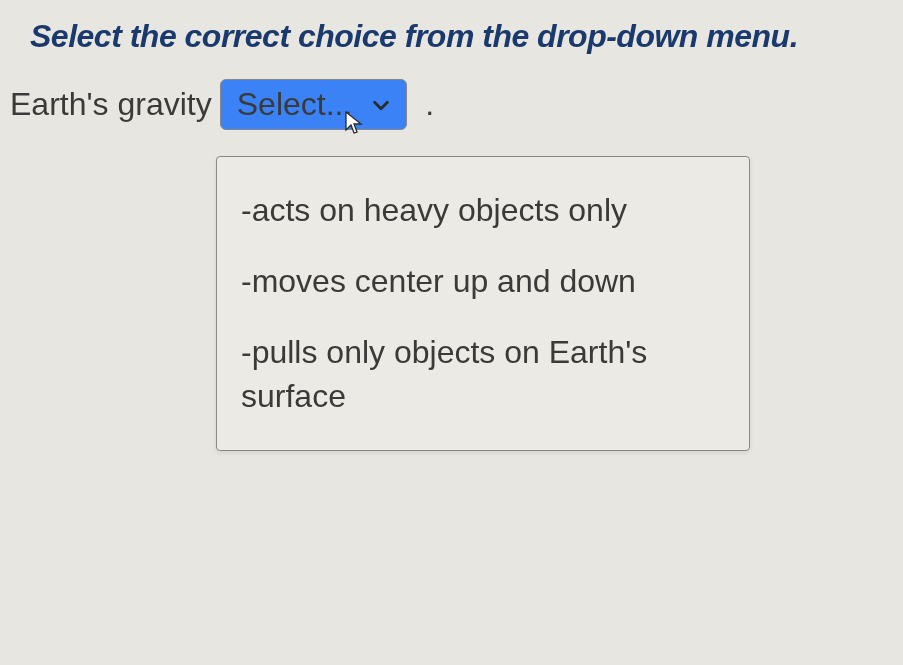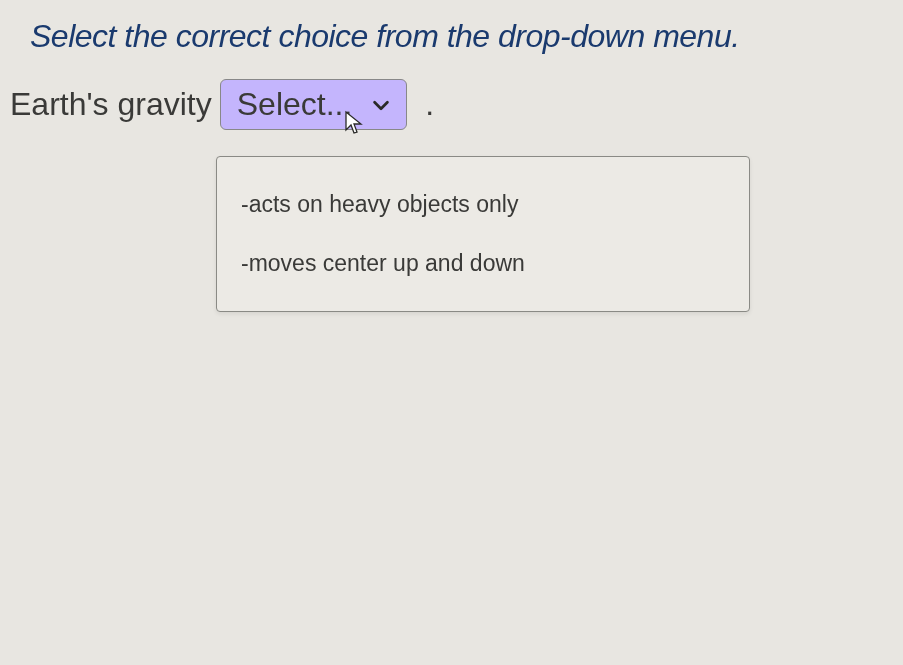--- a/index.html
+++ b/index.html
@@ -12,21 +12,21 @@
       height: 665px;
       background: #e8e6e1;
       font-family: 'Segoe UI', Arial, sans-serif;
       padding: 18px 10px;
       position: relative;
       overflow: hidden;
     }
     .heading {
       color: #1a3a6e;
       font-size: 32px;
-      font-weight: 400;
+      font-weight: 700;
       font-style: italic;
       margin-bottom: 24px;
       letter-spacing: -0.5px;
       padding-left: 20px;
     }
     .sentence-row {
       display: flex;
       align-items: center;
       gap: 8px;
       margin-bottom: 22px;
@@ -34,21 +34,21 @@
     .sentence-lead {
       color: #3a3a38;
       font-size: 32px;
       font-weight: 400;
     }
     .select-box {
       display: inline-flex;
       align-items: center;
       border: 1.5px solid #888;
       border-radius: 6px;
-      background: #c4b5fd;
+      background: #3b82f6;
       padding: 6px 14px 6px 16px;
       cursor: pointer;
       gap: 18px;
       position: relative;
     }
     .select-text {
       color: #3a3a38;
       font-size: 32px;
       font-weight: 400;
     }
@@ -79,21 +79,21 @@
       top: 156px;
       width: 534px;
       background: #eceae5;
       border: 1.5px solid #8a8a85;
       border-radius: 4px;
       padding: 18px 0;
       box-shadow: 0 2px 4px rgba(0,0,0,0.08);
     }
     .dropdown-item {
       color: #3a3a38;
-      font-size: 23px;
+      font-size: 32px;
       padding: 14px 24px;
       line-height: 1.35;
       cursor: pointer;
     }
   </style>
 </head>
 <body>
 
 <h1 class="heading">Select the correct choice from the drop-down menu.</h1>
 
@@ -112,13 +112,14 @@
 
 <div class="cursor-arrow">
   <svg viewBox="0 0 20 26">
     <path d="M2 2 L2 20 L7 15 L10 23 L13 22 L10 14 L17 14 Z" fill="#ffffff" stroke="#2a2a28" stroke-width="1.3"></path>
   </svg>
 </div>
 
 <div class="dropdown-panel">
   <div class="dropdown-item">-acts on heavy objects only</div>
   <div class="dropdown-item">-moves center up and down</div>
+  <div class="dropdown-item">-pulls only objects on Earth's surface</div>
 </div>
 
 </body></html>

